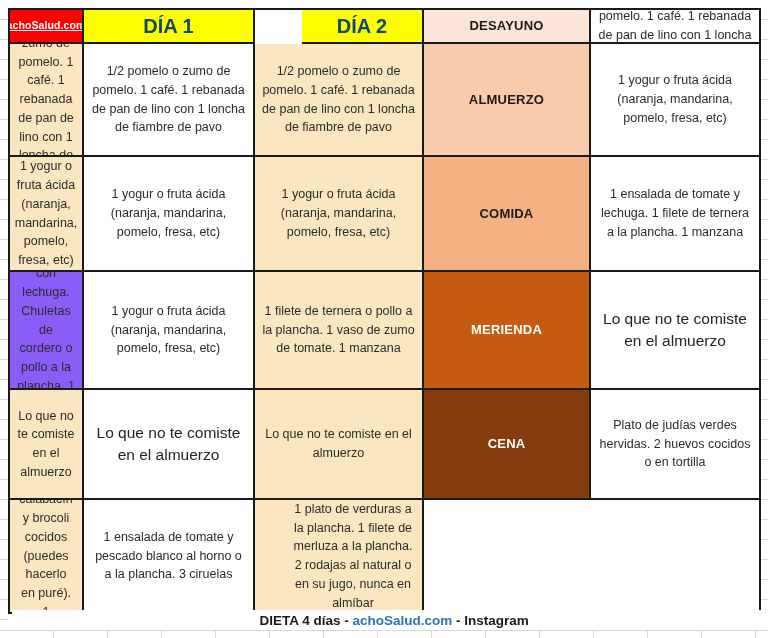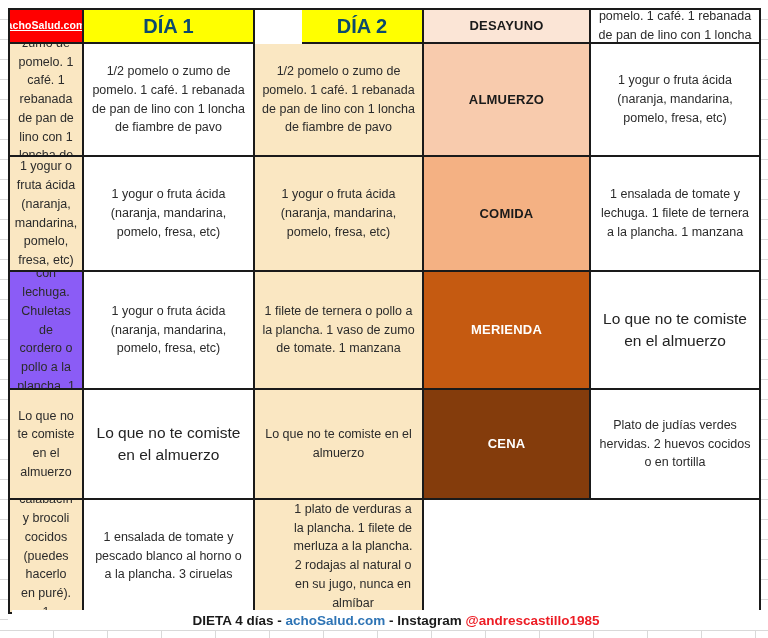--- a/index.html
+++ b/index.html
@@ -88,14 +88,14 @@
 
   <div class="c label" style="background-color: rgb(132, 60, 12); color: rgb(255, 255, 255);">CENA</div>
   <div class="c">Plato de judías verdes hervidas. 2 huevos cocidos o en tortilla</div>
   <div class="c" style="background-color: rgb(250, 231, 194);">Coliflor, calabacín y brocoli cocidos (puedes hacerlo en puré). 1 manzana</div>
   <div class="c">1 ensalada de tomate y pescado blanco al horno o a la plancha. 3 ciruelas</div>
   <div class="c" style="background-color: rgb(250, 231, 194); padding-left: 36px;">1 plato de verduras a la plancha. 1 filete de merluza a la plancha. 2 rodajas al natural o en su jugo, nunca en almíbar</div>
 
 </div>
 
 <div class="footer">
-  <span style="color: rgb(26, 26, 26);">DIETA 4 días</span><span style="color: rgb(26, 26, 26);"> - </span><span style="color: rgb(46, 116, 181);">achoSalud.com</span><span style="color: rgb(26, 26, 26);"> - </span><span style="color: rgb(26, 26, 26);">Instagram </span><span style="color: rgb(237, 28, 36);">@andrescastillo1985</span>
+  <span style="color: rgb(26, 26, 26);">DIETA 4 días</span><span style="color: rgb(26, 26, 26);"> - </span><span style="color: rgb(46, 116, 181);">achoSalud.com</span><span style="color: rgb(26, 26, 26);"> - </span><span style="color: rgb(26, 26, 26);">Instagram </span>
 </div>
 
 </body></html>

